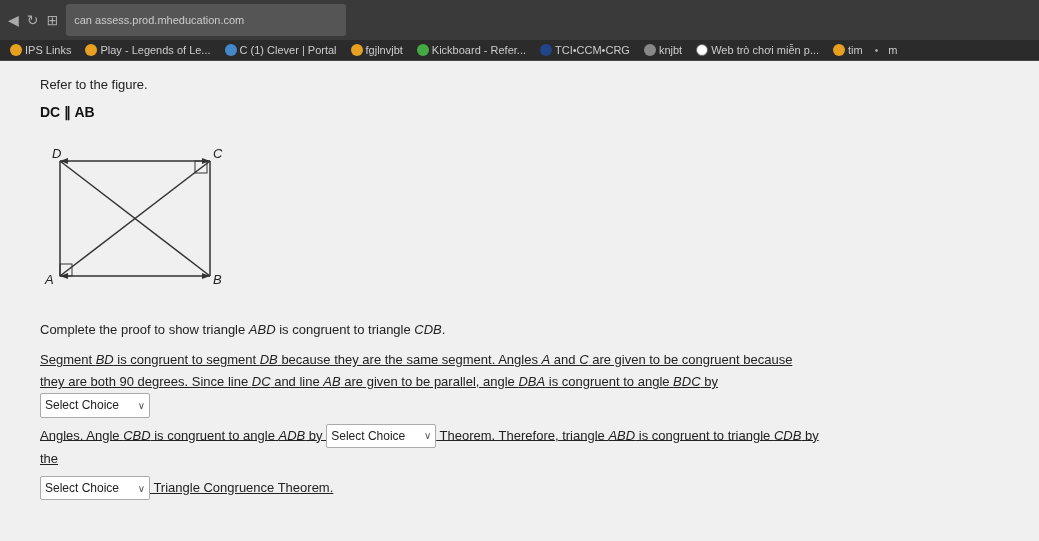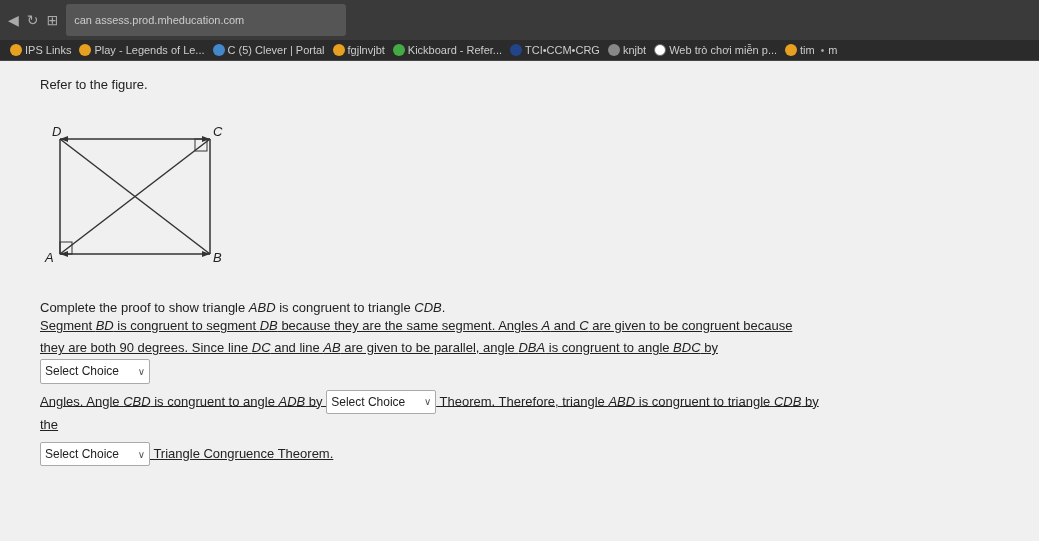--- a/index.html
+++ b/index.html
@@ -32,20 +32,21 @@
       flex: 1;
       max-width: 280px;
     }
 
     
     .bookmarks-bar {
       background: #2b2b2b;
       padding: 3px 6px;
       display: flex;
       align-items: center;
+      gap: 6px;
       font-size: 11px;
       color: #ccc;
       border-bottom: 1px solid #444;
       overflow: hidden;
     }
     .bookmark-item {
       display: flex;
       align-items: center;
       gap: 3px;
       white-space: nowrap;
@@ -140,21 +141,21 @@
     }
 
     .lesson-label {
       font-size: 12px;
       color: #333;
       margin-top: 10px;
     }
 
     .complete-proof-title {
       font-size: 13px;
-      margin-bottom: 0;
+      margin-bottom: 12px;
       color: #222;
     }
   </style>
 </head>
 <body>
 
 <div class="browser-chrome">
   <span class="nav-icon">◀</span>
   <span class="nav-icon">↻</span>
   <span class="nav-icon">⊞</span>
@@ -165,21 +166,21 @@
   <div class="bookmark-item">
     <span class="bookmark-icon bm-orange"></span>
     <span>IPS Links</span>
   </div>
   <div class="bookmark-item">
     <span class="bookmark-icon bm-orange"></span>
     <span>Play - Legends of Le...</span>
   </div>
   <div class="bookmark-item">
     <span class="bookmark-icon bm-blue"></span>
-    <span>C (5) Clever | Portal</span>
+    <span>C (1) Clever | Portal</span>
   </div>
   <div class="bookmark-item">
     <span class="bookmark-icon bm-orange"></span>
     <span>fgjlnvjbt</span>
   </div>
   <div class="bookmark-item">
     <span class="bookmark-icon bm-green"></span>
     <span>Kickboard - Refer...</span>
   </div>
   <div class="bookmark-item">
@@ -201,20 +202,21 @@
   <span style="color:#aaa; font-size:10px; margin-left:2px;">•</span>
   <div class="bookmark-item">
     <span>m</span>
   </div>
 </div>
 
 <div class="main-content">
 
   <p class="refer-text">Refer to the figure.</p>
 
+  <p class="parallel-label">DC ∥ AB</p>
 
   <div class="figure-container">
     <svg width="220" height="180">
 
       <line x1="20" y1="35" x2="170" y2="35" stroke="#333" stroke-width="1.5"></line>
       <line x1="170" y1="35" x2="170" y2="150" stroke="#333" stroke-width="1.5"></line>
       <line x1="20" y1="150" x2="170" y2="150" stroke="#333" stroke-width="1.5"></line>
       <line x1="20" y1="35" x2="20" y2="150" stroke="#333" stroke-width="1.5"></line>
 
       <line x1="20" y1="35" x2="170" y2="150" stroke="#333" stroke-width="1.5"></line>

